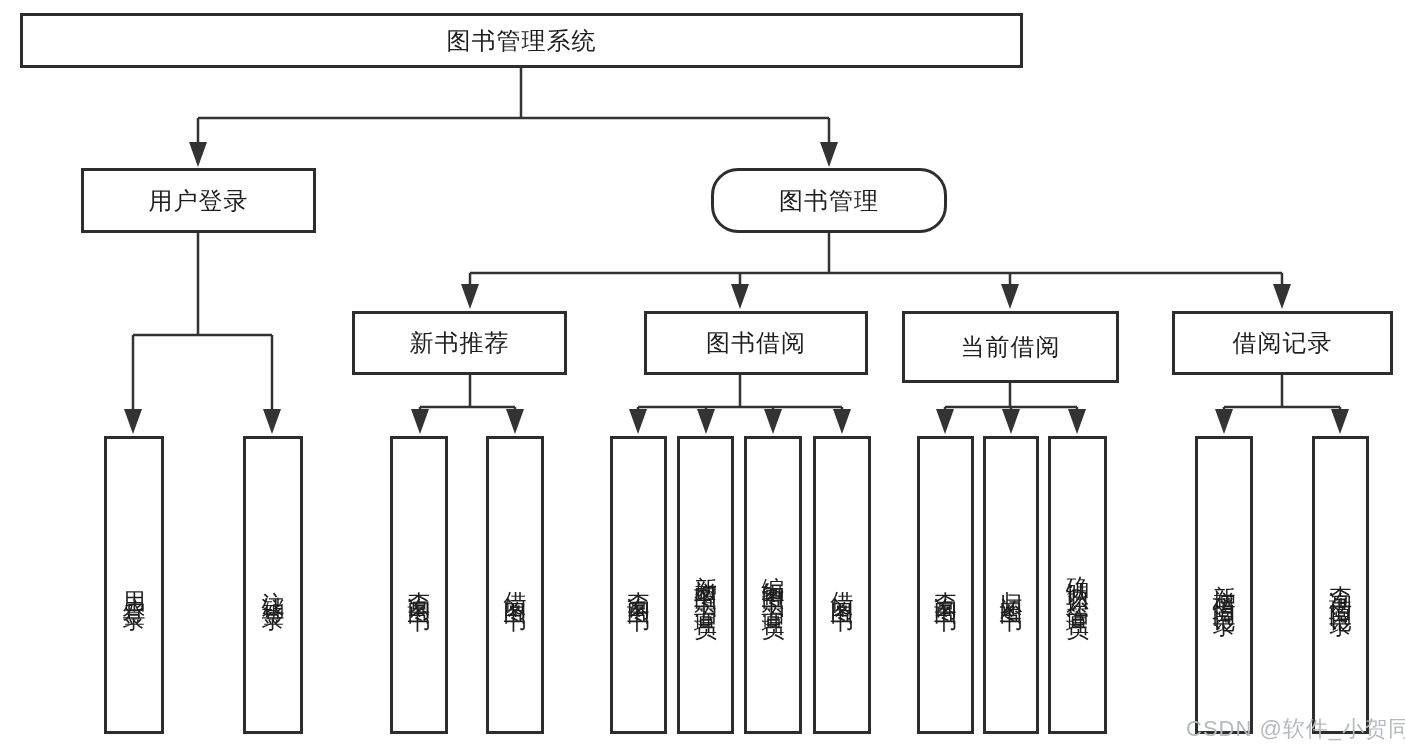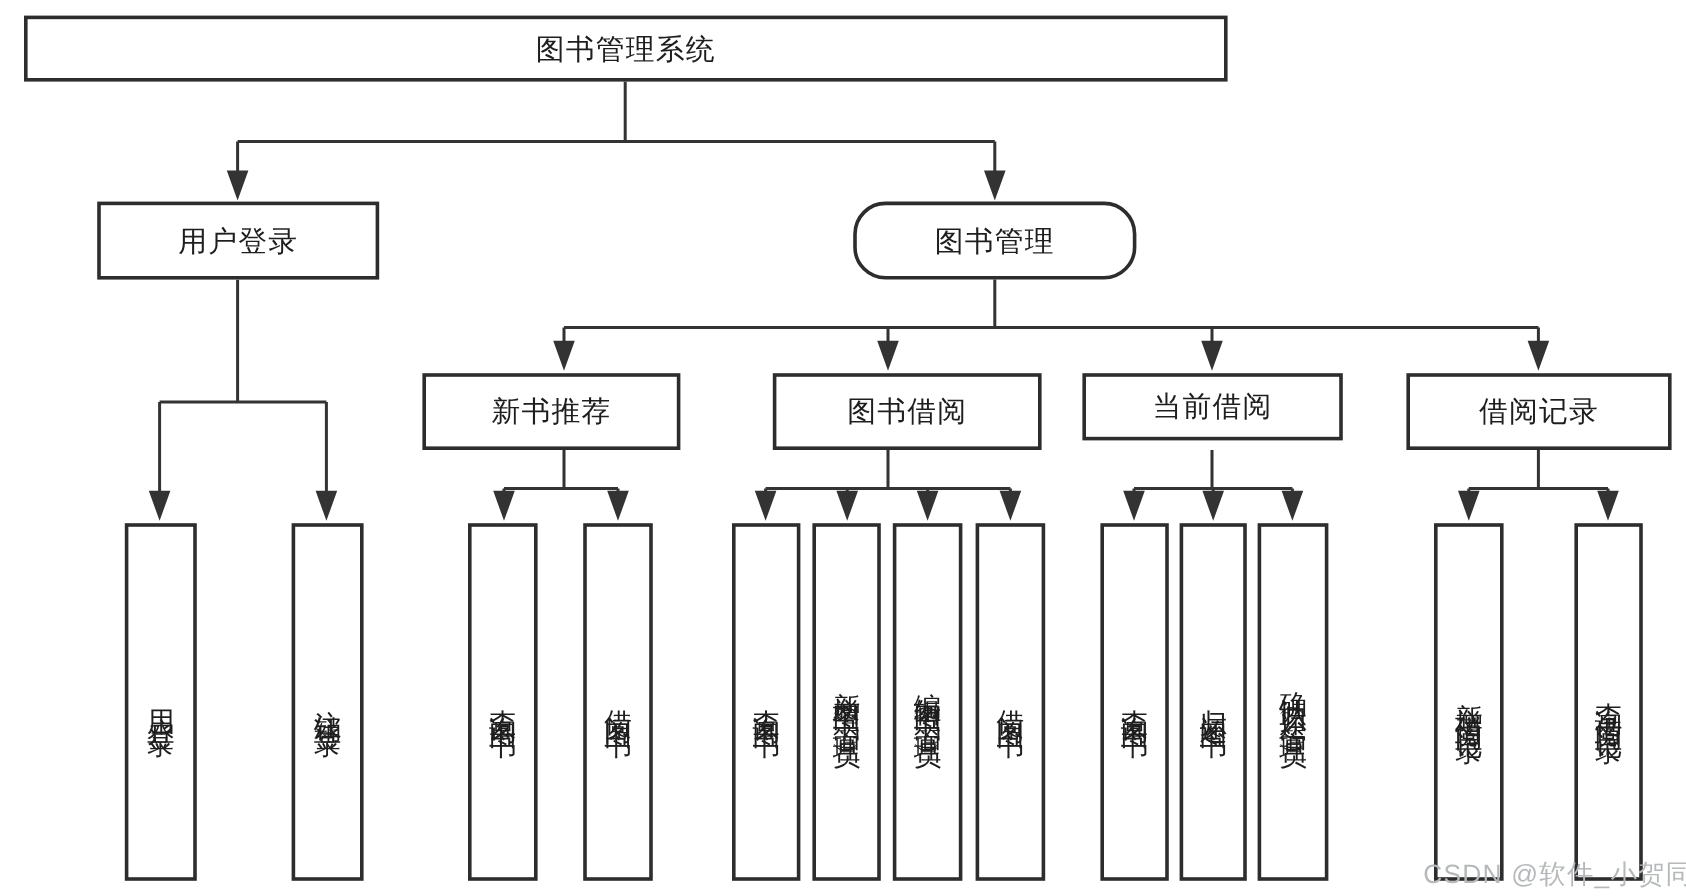--- a/index.html
+++ b/index.html
@@ -97,21 +97,21 @@
   <div class="box hbox" style="left:711px; top:168px; width:236px; height:65px;border-radius:27px;">
     <span>图书管理</span>
   </div>
 
   <div class="box hbox" style="left:352px; top:311px; width:215px; height:64px;">
     <span>新书推荐</span>
   </div>
   <div class="box hbox" style="left:604px; top:311px; width:224px; height:64px;margin-left:40px;">
     <span>图书借阅</span>
   </div>
-  <div class="box hbox" style="left:902px; top:311px; width:217px; height:56px;">
+  <div class="box hbox" style="left:902px; top:311px; width:217px; height:72px;">
     <span>当前借阅</span>
   </div>
   <div class="box hbox" style="left:1172px; top:311px; width:221px; height:64px;">
     <span>借阅记录</span>
   </div>
 
   <div class="box vbox" style="left:104px; top:436px; width:60px; height:298px;">
     <span>用户登录</span>
   </div>
   <div class="box vbox" style="left:243px; top:436px; width:60px; height:298px;">

